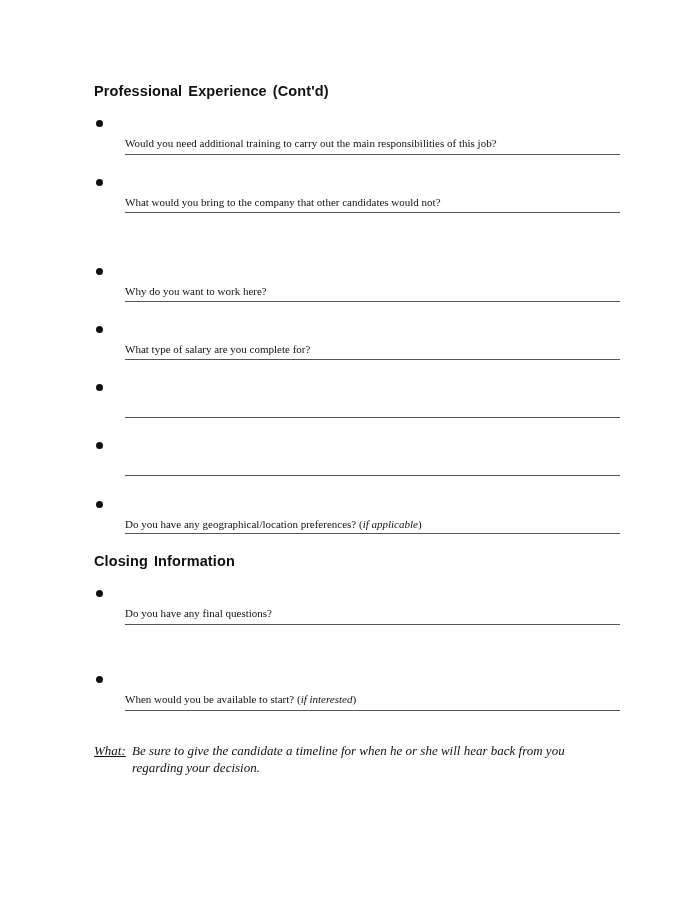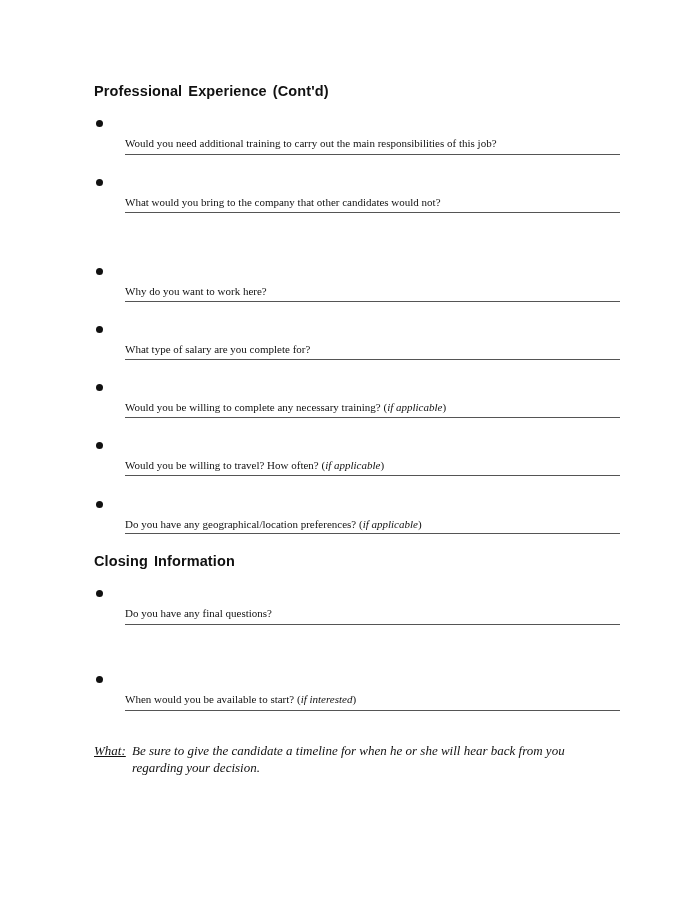--- a/index.html
+++ b/index.html
@@ -46,25 +46,23 @@
 
   <div class="bullet" style="top:268px"></div>
   <div class="q" style="top:263px"><span>Why do you want to work here?</span></div>
   <div class="line" style="top:301px"></div>
 
   <div class="bullet" style="top:326px"></div>
   <div class="q" style="top:321px"><span>What type of salary are you complete for?</span></div>
   <div class="line" style="top:359px"></div>
 
   <div class="bullet" style="top:384px"></div>
-  <div class="q" style="top:379px"><span>Would you be willing to complete any necessary training? (</span><em>if applicable</em><span>)</span></div>
   <div class="line" style="top:417px"></div>
 
   <div class="bullet" style="top:442px"></div>
-  <div class="q" style="top:437px"><span>Would you be willing to travel? How often? (</span><em>if applicable</em><span>)</span></div>
   <div class="line" style="top:475px"></div>
 
   <div class="bullet" style="top:501px"></div>
   <div class="q" style="top:496px"><span>Do you have any geographical/location preferences? (</span><em>if applicable</em><span>)</span></div>
   <div class="line" style="top:533px"></div>
 
   <div class="heading" style="top:553px">Closing Information</div>
 
   <div class="bullet" style="top:590px"></div>
   <div class="q" style="top:585px"><span>Do you have any final questions?</span></div>

